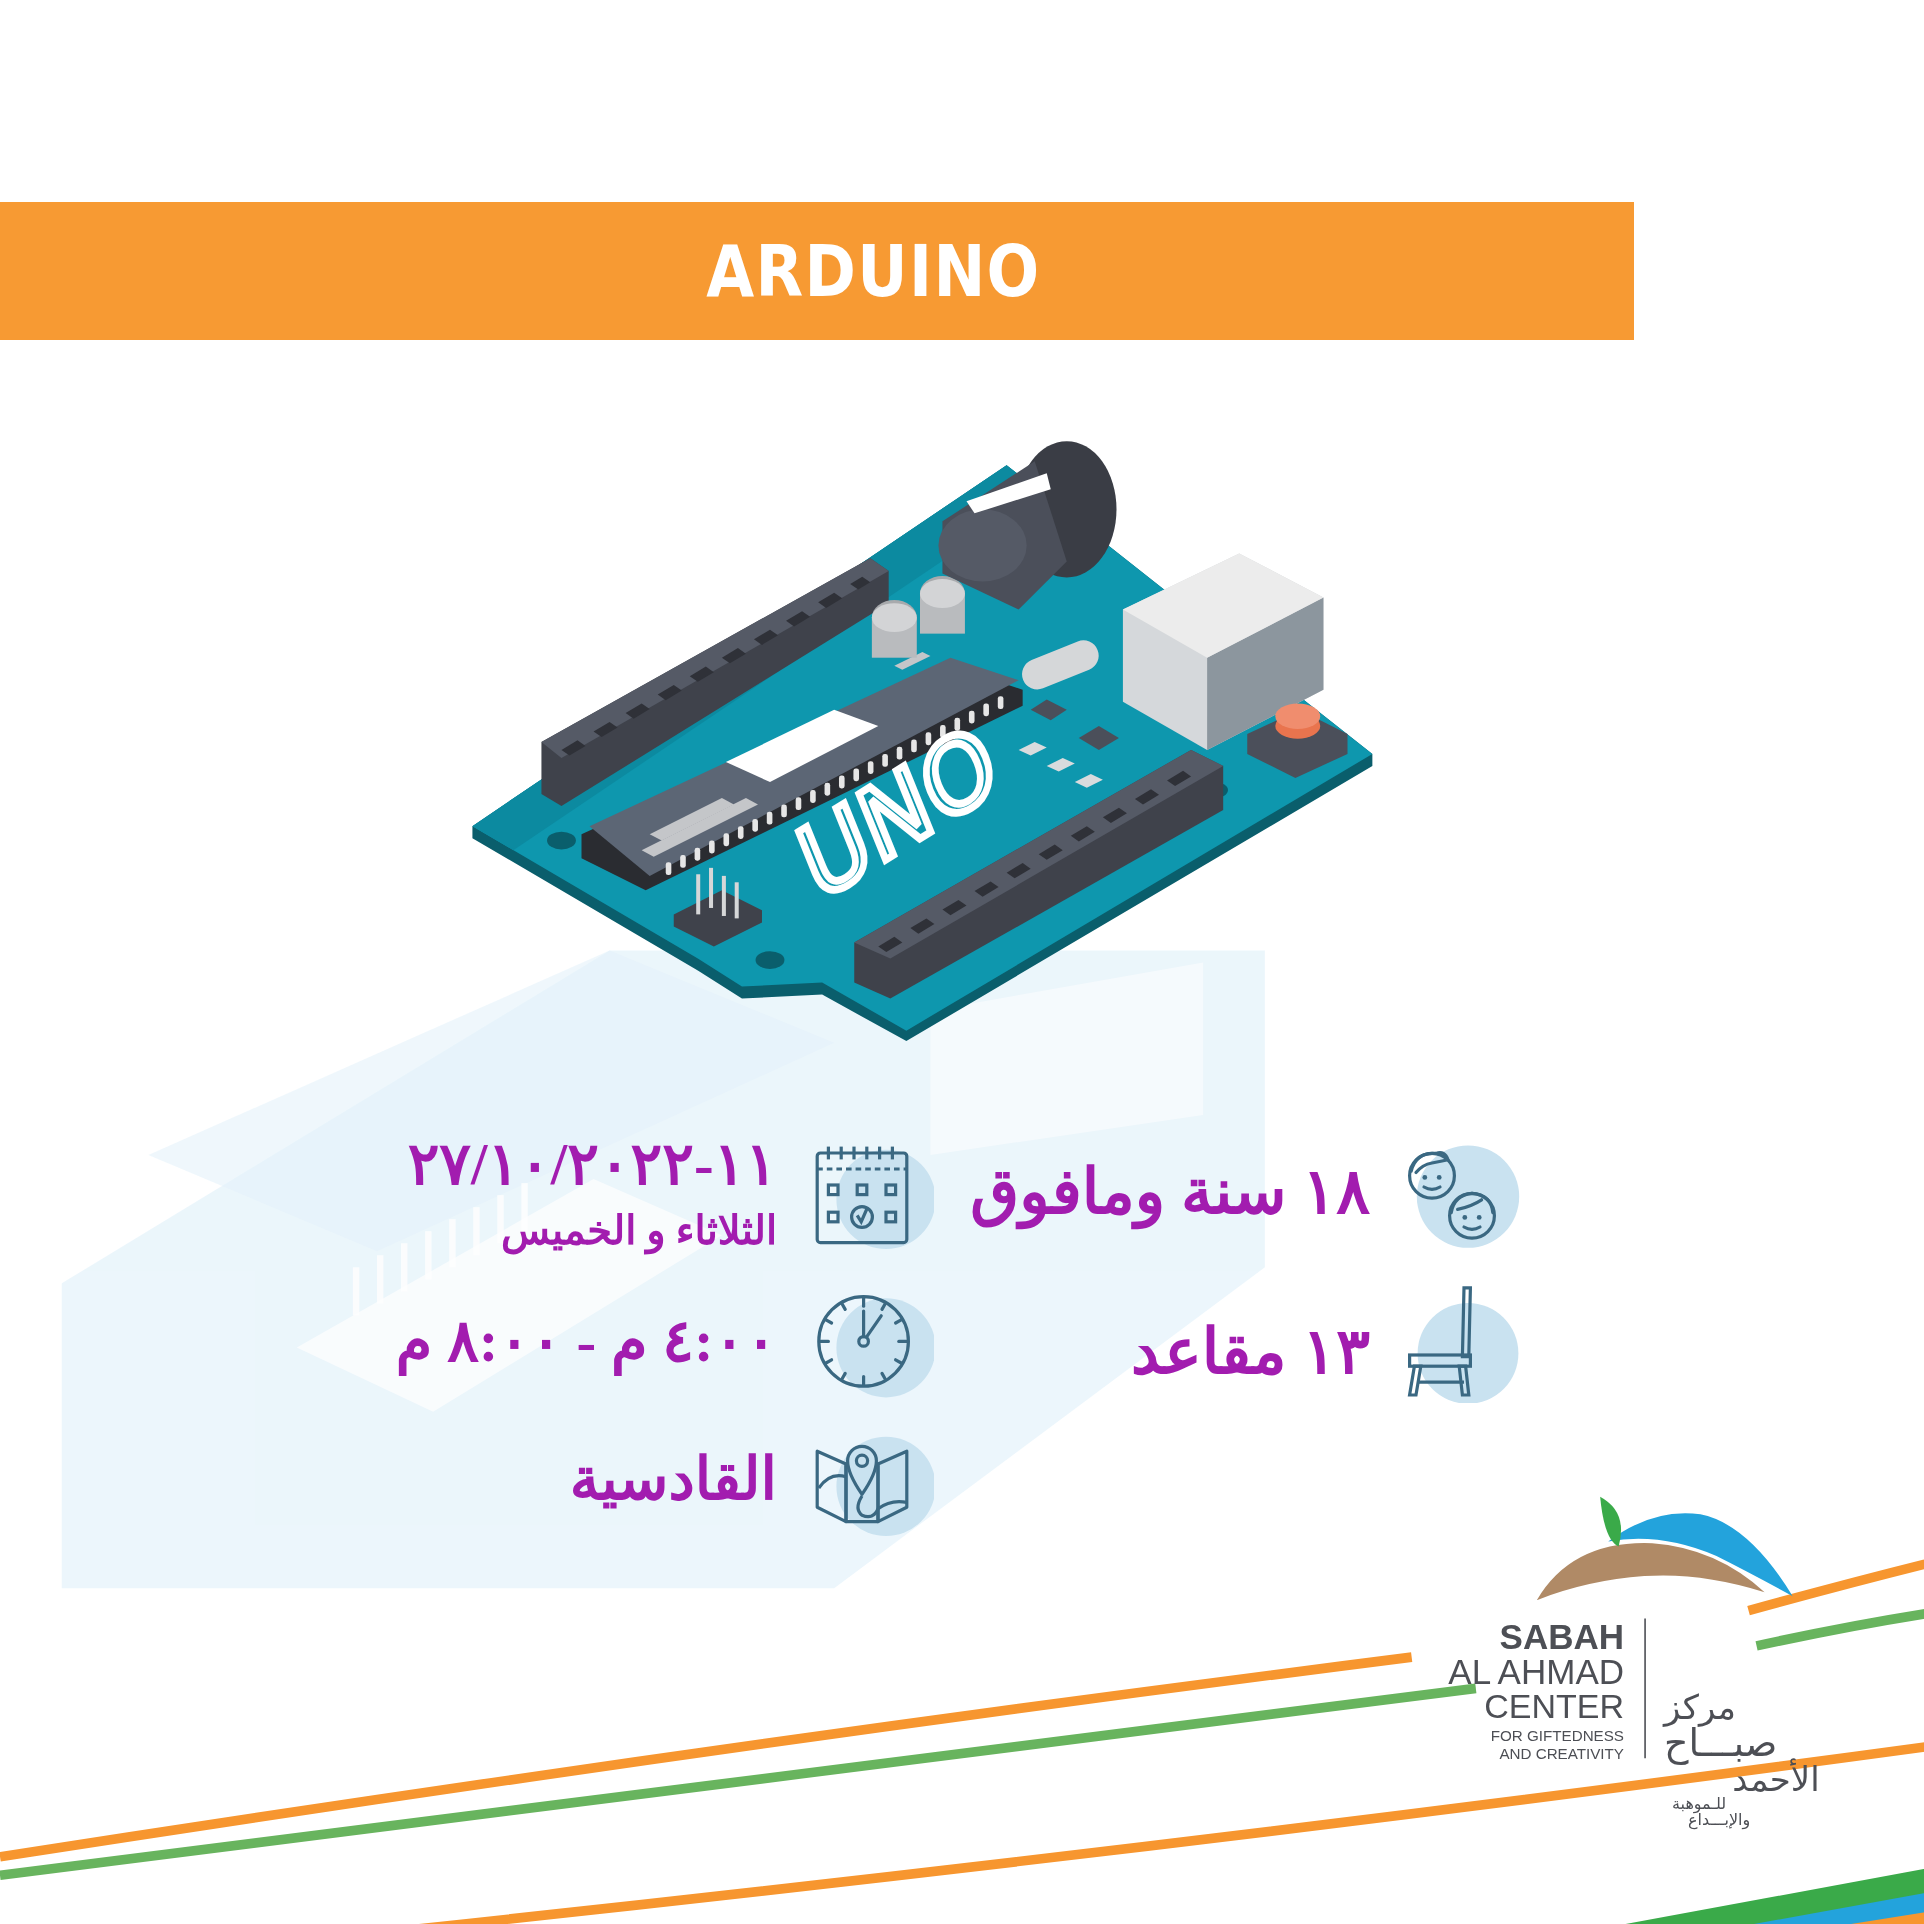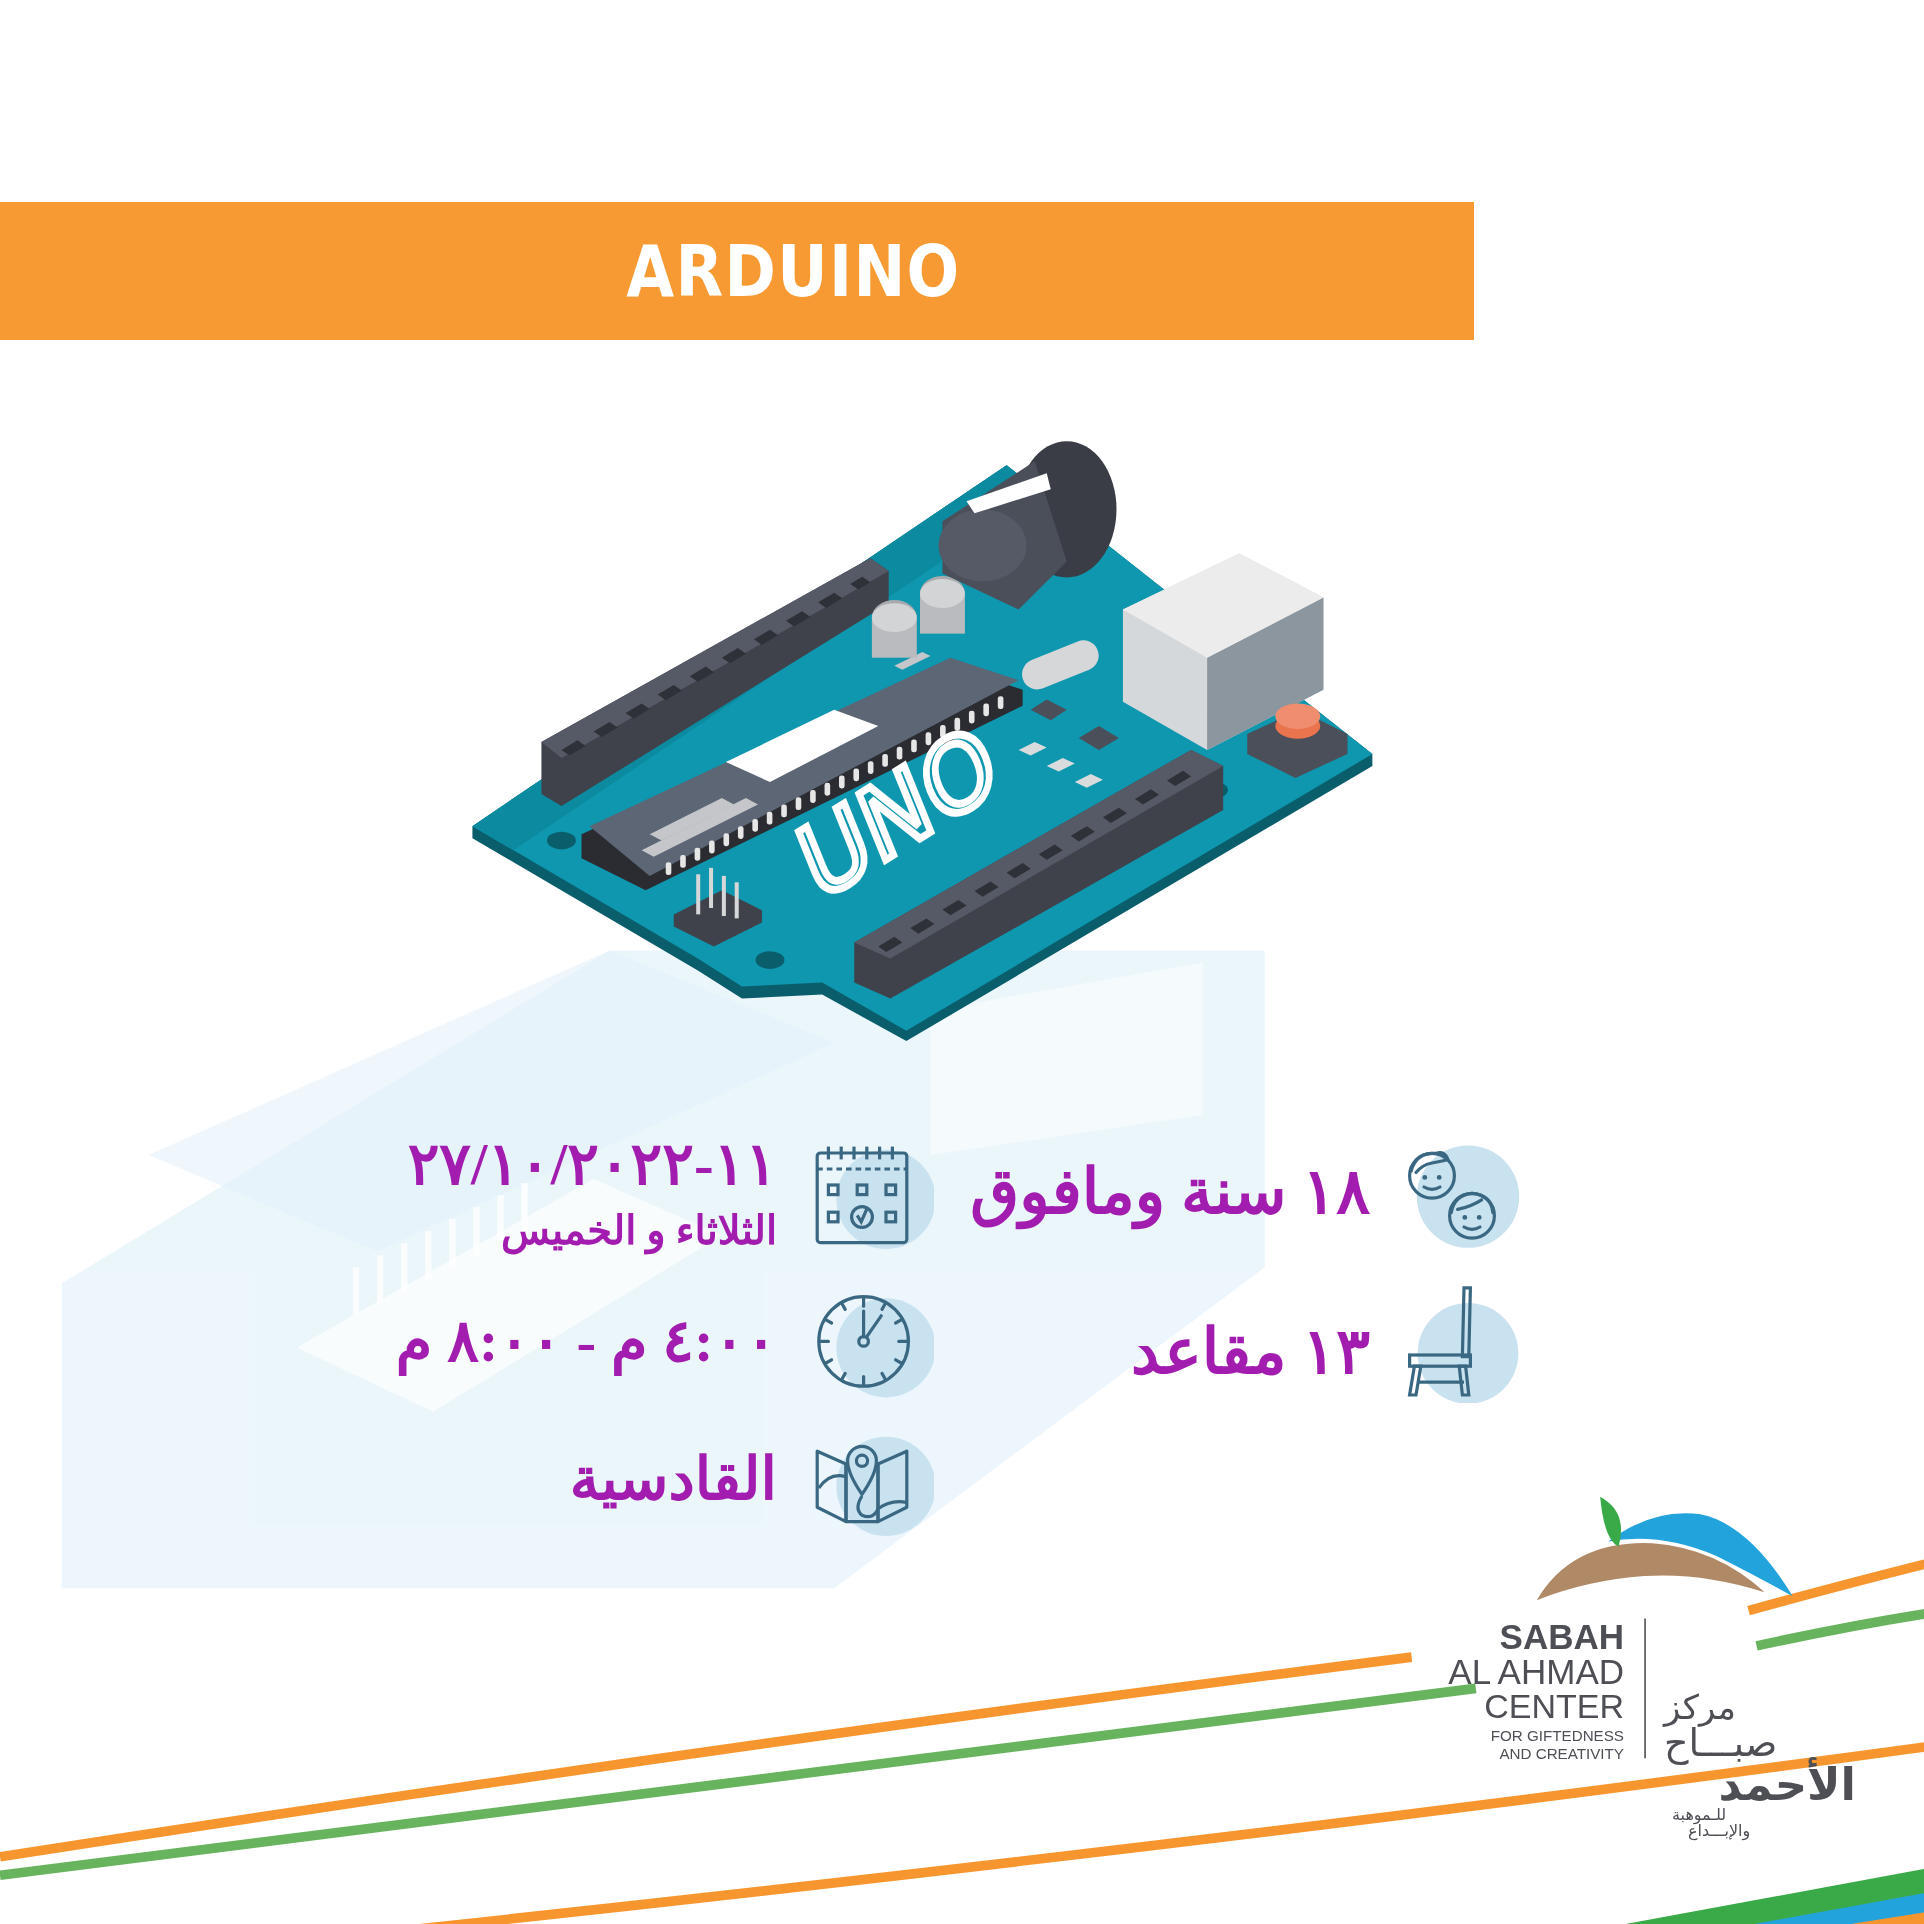--- a/index.html
+++ b/index.html
@@ -3,21 +3,21 @@
 <meta charset="utf-8">
 <style>
   html, body { margin: 0; padding: 0; }
   body {
     width: 1925px; height: 1925px; position: relative; overflow: hidden;
     background: #ffffff;
     font-family: "DejaVu Sans", sans-serif;
   }
   .abs { position: absolute; }
   #banner {
-    left: 0; top: 202px; width: 1474px; height: 138px;
+    left: 0; top: 202px; width: 1634px; height: 138px;
     background: #F79A33;
     display: flex; align-items: center; justify-content: center;
   }
   #banner-title {
     color: #ffffff; font-family: "DejaVu Sans", sans-serif; font-weight: bold;
     font-size: 72px; letter-spacing: 1.6px; transform: scaleX(0.86);
     margin-left: 112px;
   }
   svg.layer { position: absolute; left: 0; top: 0; }
   .info-text {
@@ -289,17 +289,17 @@
 <div id="logo-en" style="right:301px; top:1619px;">
   <div style="font-size:35px; font-weight:bold;">SABAH</div>
   <div style="font-size:35px; font-weight:normal;">AL AHMAD</div>
   <div style="font-size:34px; font-weight:normal;">CENTER</div>
   <div style="font-size:15.2px; margin-top:4.8px;">FOR GIFTEDNESS</div>
   <div style="font-size:15.2px; margin-top:3.2px;">AND CREATIVITY</div>
 </div>
 <div id="logo-ar" style="left:1664px; top:1690px; width:192px;">
   <div style="font-size:34px; text-align:left;">مركز</div>
   <div style="font-size:38px; text-align:left;">صبـــاح</div>
-  <div style="font-size:45px; font-weight:bold; text-align:right; margin-left:32px;">الأحمد</div>
+  <div style="font-size:34px; font-weight:normal; text-align:center; margin-left:32px;">الأحمد</div>
   <div style="font-size:16px; text-align:left; margin-left:8px;">للـموهبة</div>
   <div style="font-size:16px; text-align:left; margin-left:24px;">والإبـــداع</div>
 </div>
 
 
 </body></html>

